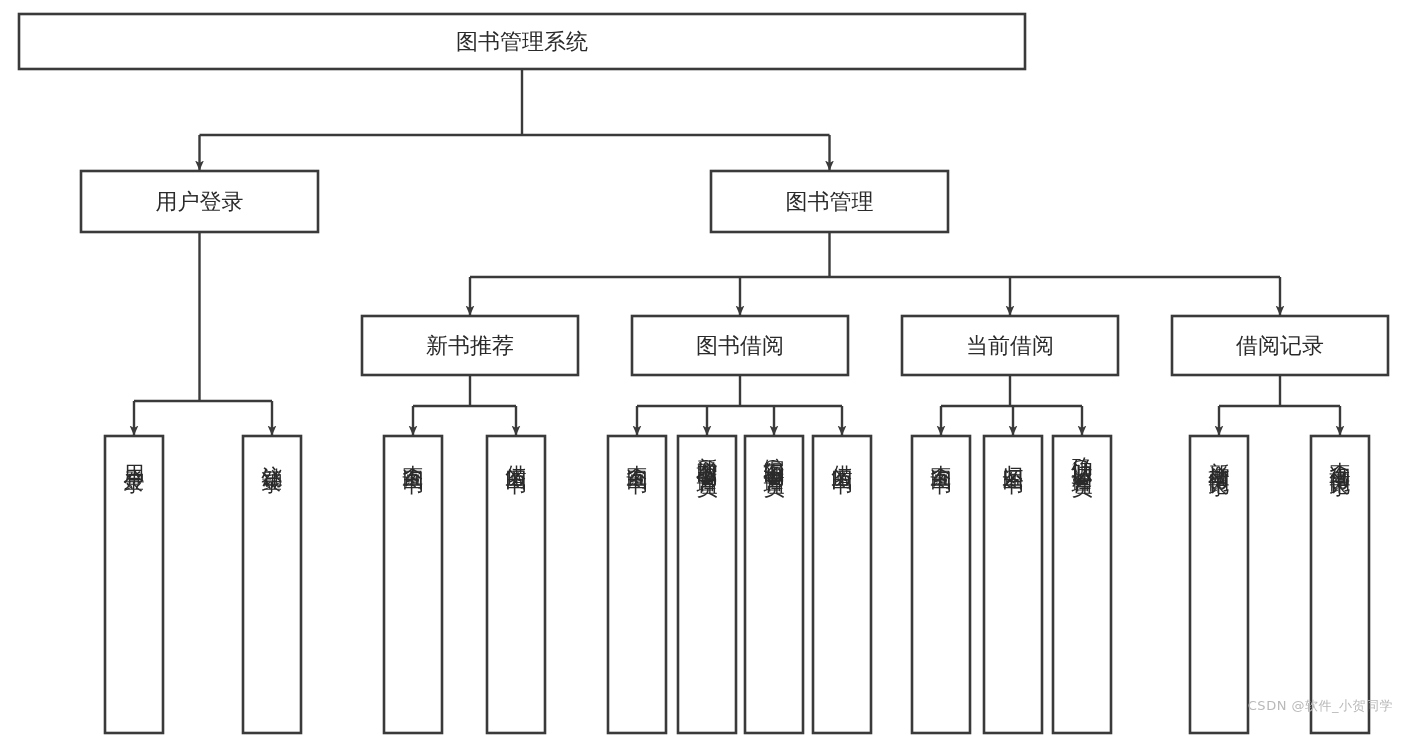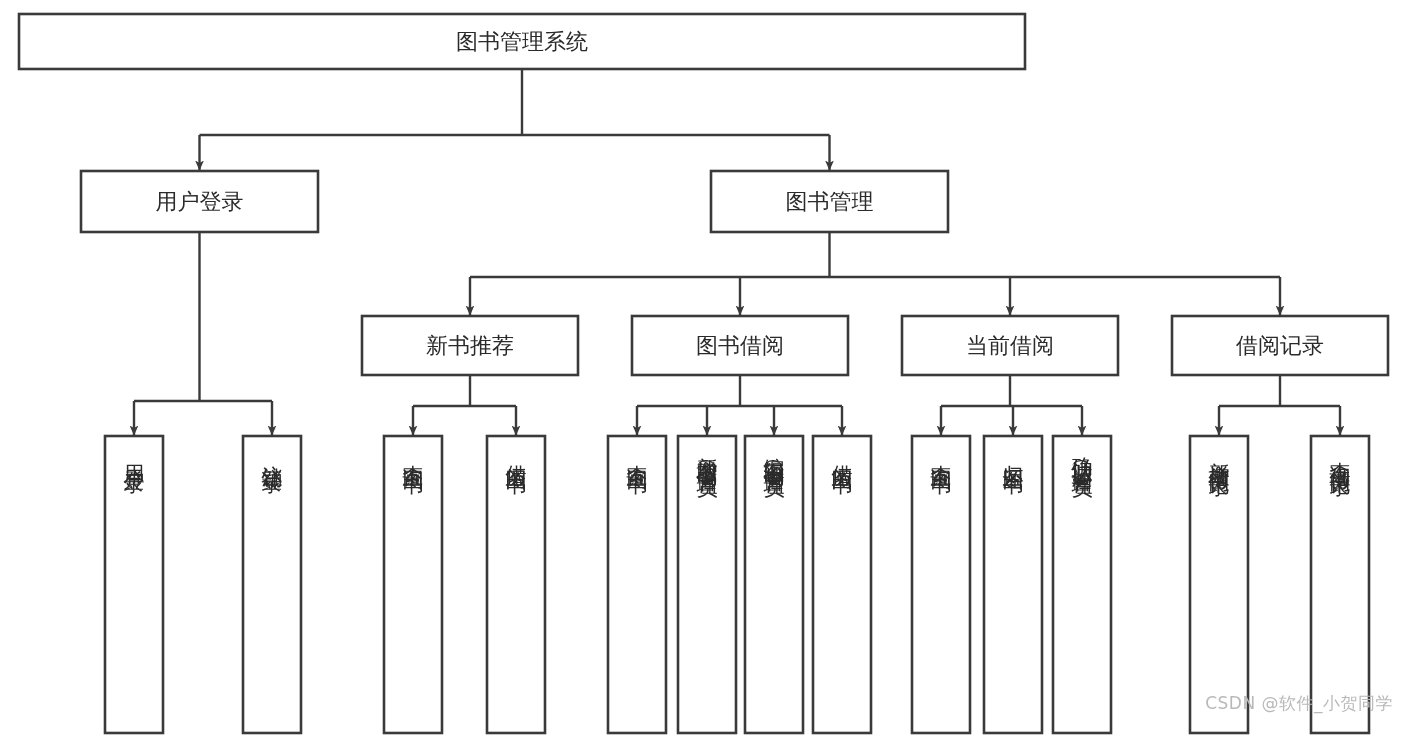--- a/index.html
+++ b/index.html
@@ -55,21 +55,21 @@
   }
   .arrow-head {
     fill: #3a3a3a;
     stroke: none;
   }
   .watermark {
     position: absolute;
     right: 12px;
     bottom: 8px;
     font-family: "DejaVu Sans", "Liberation Sans", sans-serif;
-    font-size: 17px;
+    font-size: 13px;
     color: #b9b9b9;
     white-space: nowrap;
     letter-spacing: 0.5px;
   }
 </style>
 </head>
 <body>
 
 <div id="diagram-root">
   <svg class="diagram" viewBox="0 0 1405 747">

